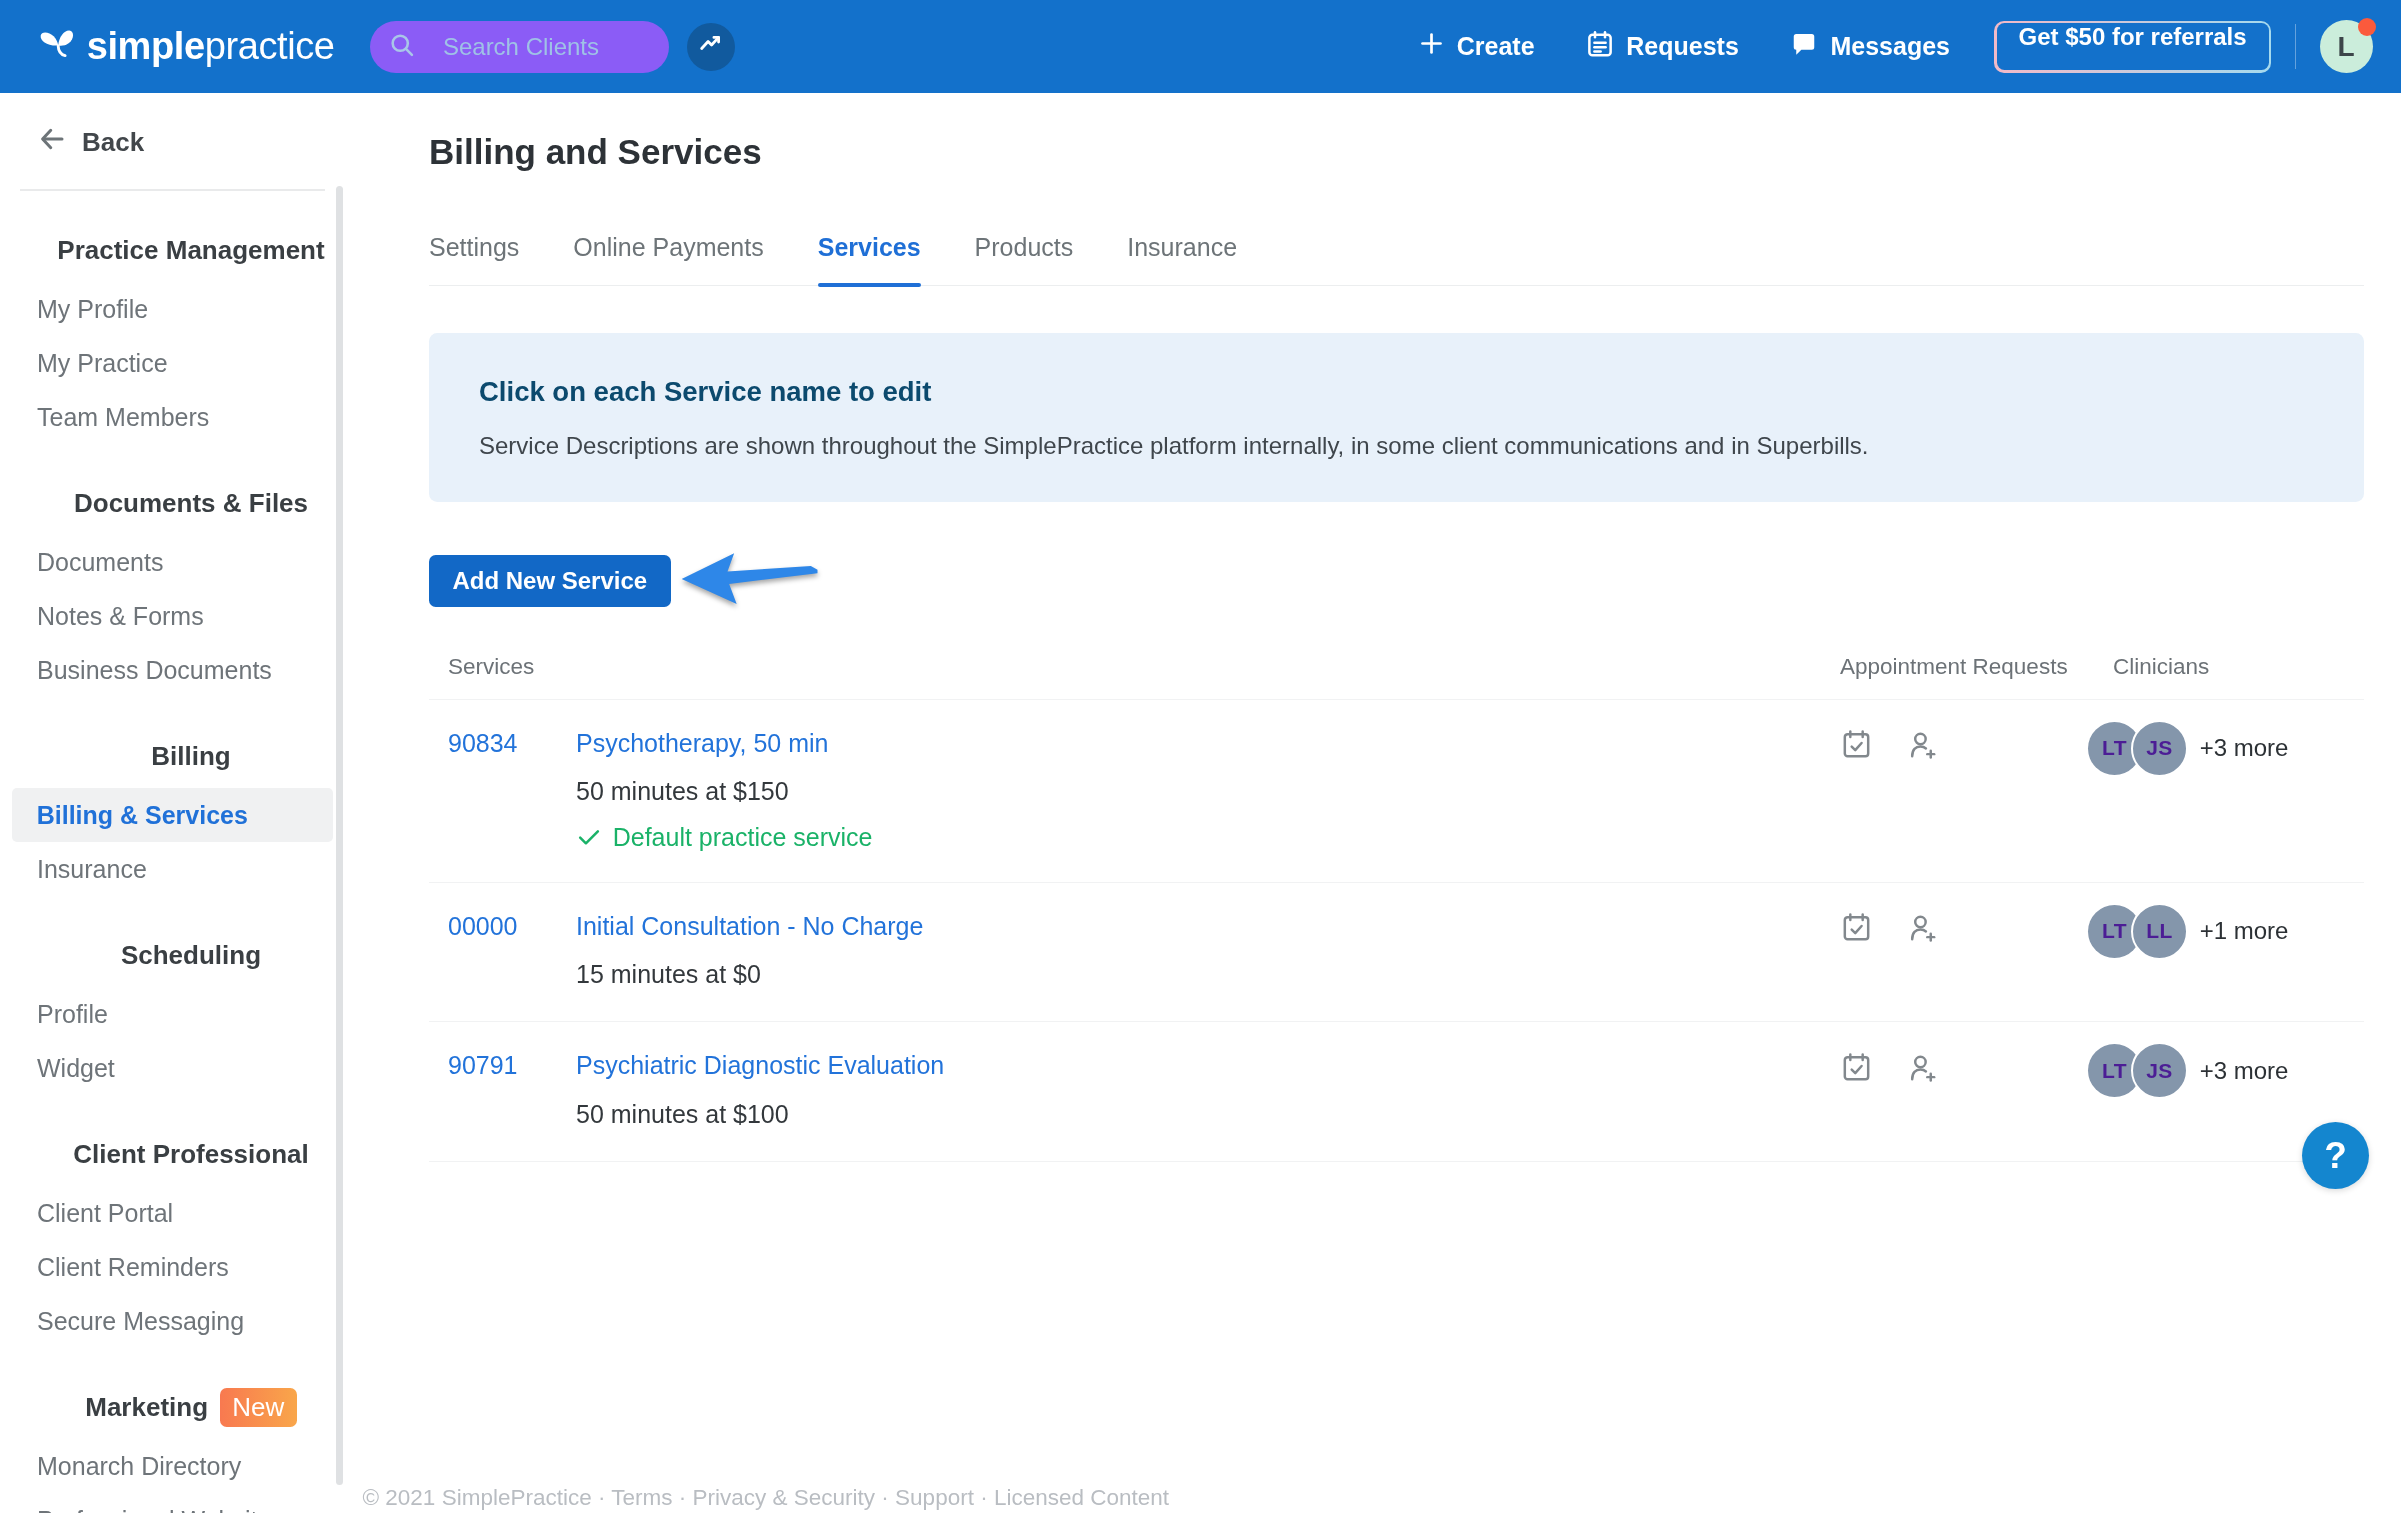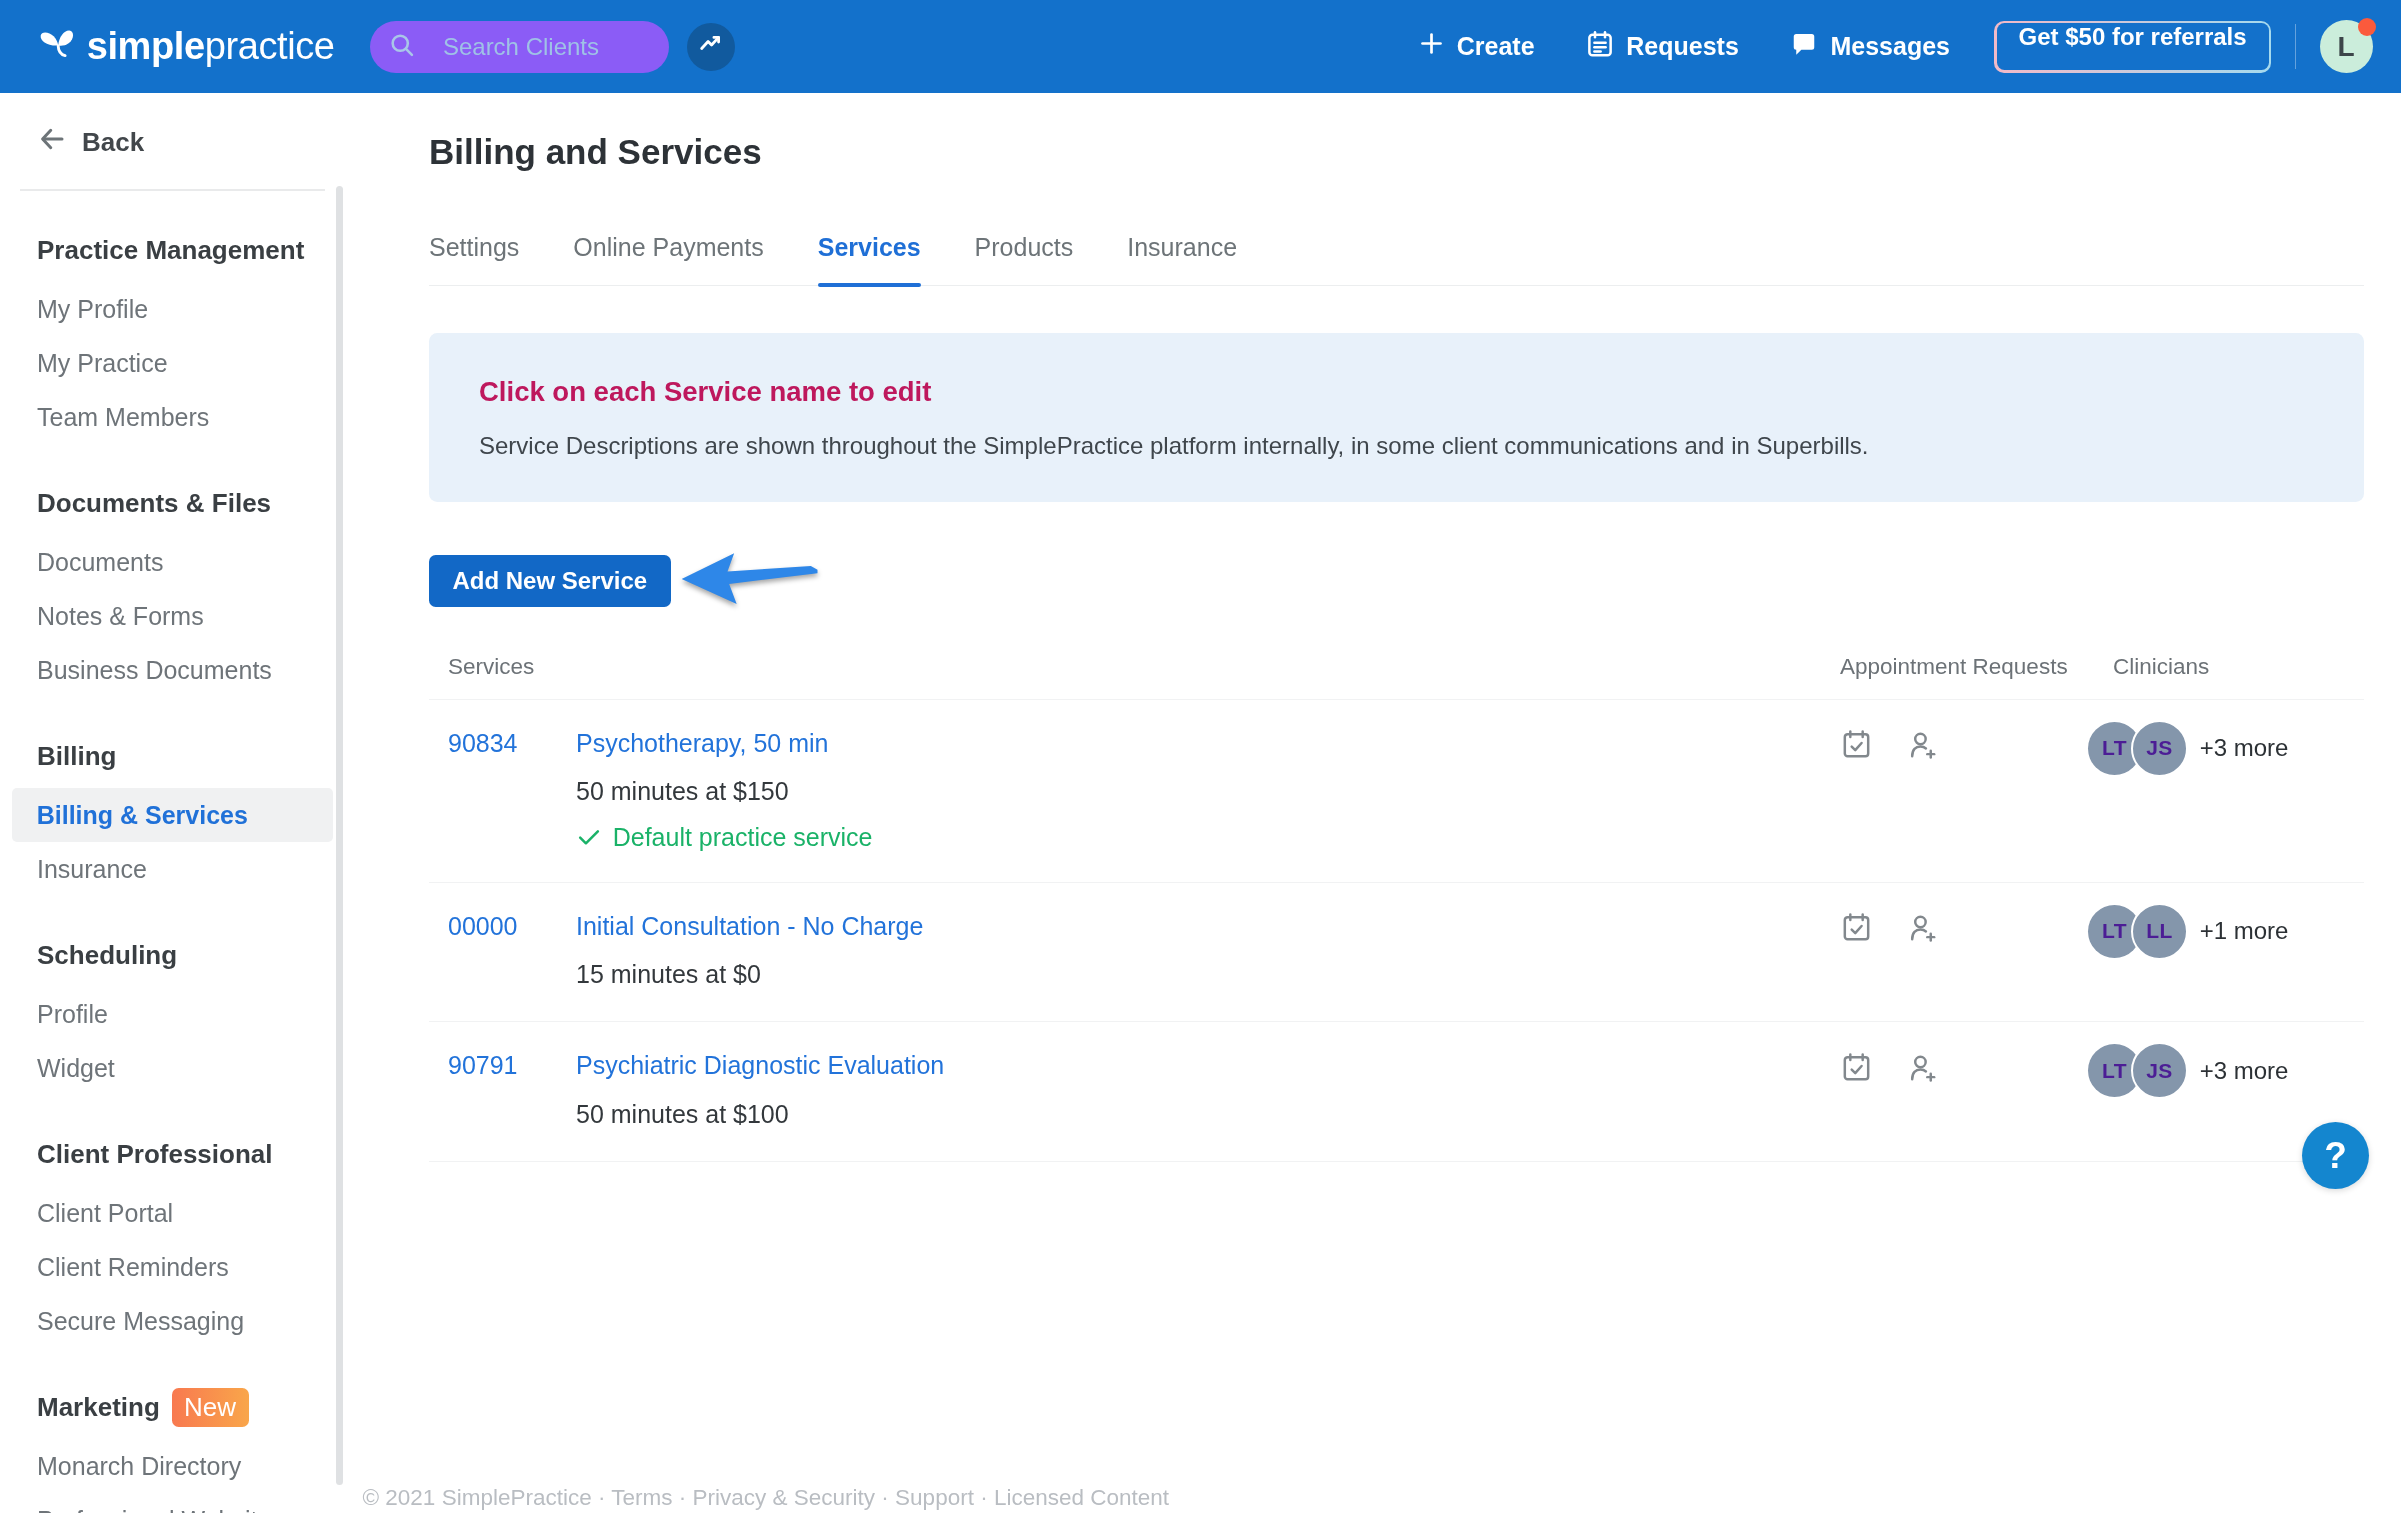--- a/index.html
+++ b/index.html
@@ -24,38 +24,38 @@
 
   
   .bodyrow{display:flex;height:1144px;}
   .sidebar{position:relative;width:345px;box-sizing:border-box;padding-top:28px;flex-shrink:0;}
   .main{position:relative;flex:1;box-sizing:border-box;padding:38px 37px 0 84px;}
 
   
   .back-row{display:flex;align-items:center;gap:15px;padding-left:37px;font-size:26px;font-weight:700;color:#42474b;cursor:pointer;height:43px;}
   .side-divider{height:1.7px;background:#e9eaeb;margin:25px 20px 0 20px;}
   .side-section{margin-top:38px;}
-  .side-header{display:flex;align-items:center;gap:11.7px;padding-left:37px;font-size:26px;font-weight:700;color:#3a3f43;margin-bottom:10px;height:43px;}
+  .side-header{display:flex;align-items:center;gap:11.7px;padding-left:37px;font-size:26px;font-weight:700;color:#3a3f43;margin-bottom:10px;height:43px;justify-content:center;}
   .side-badge{background:linear-gradient(90deg,#f87950,#f9a64a);color:#fff;font-size:26px;font-weight:400;padding:4.2px 12.5px;border-radius:6.7px;}
   .side-item{height:54px;line-height:54px;padding-left:37px;font-size:25px;color:#6e7479;cursor:pointer;}
   .side-item.active{background:#f0f1f2;border-radius:5px;margin:0 12.5px 0 11.7px;padding-left:25px;color:#2071d8;font-weight:700;}
   .side-scrollbar{position:absolute;top:93px;right:1.7px;width:7.5px;height:1299px;background:#dfe1e3;border-radius:4.2px;}
 
   
   .video-link{position:absolute;top:23.4px;right:37px;display:flex;align-items:center;gap:13.4px;cursor:pointer;}
   .video-link span{color:#2272d8;font-size:24px;}
   .page-title{margin:0;font-size:35px;font-weight:700;color:#2d3237;line-height:42px;}
   .tabs{display:flex;gap:54px;margin-top:60px;border-bottom:1.7px solid #eceeef;}
   .tab{position:relative;background:none;border:none;font-family:inherit;font-size:25px;color:#6d7478;padding:0 0 23.4px 0;cursor:pointer;}
   .tab.active{color:#1f6fd6;font-weight:600;}
   .tab.active::after{content:"";position:absolute;left:0;right:0;bottom:-1.7px;height:4.2px;border-radius:2.5px;background:#1f6fd6;}
 
   
   .banner{margin-top:47px;background:#e8f1fa;border-radius:8.3px;padding:43px 50px 40px 50px;}
-  .banner h2{margin:0 0 22px 0;font-size:27.5px;font-weight:700;color:#be185d;}
+  .banner h2{margin:0 0 22px 0;font-size:27.5px;font-weight:700;color:#0c4a6e;}
   .banner p{margin:0;font-size:24px;color:#3f464c;line-height:32px;}
 
   
   .actions{margin-top:47px;display:flex;align-items:center;}
   .add-btn{background:#1268c6;border:none;border-radius:6.7px;height:52px;padding:0 23.4px;color:#fff;font-size:24px;font-weight:700;font-family:inherit;cursor:pointer;}
   .arrow-annot{margin-left:8.3px;filter:drop-shadow(0 3.3px 2.5px rgba(0,0,0,0.35));}
 
   
   .grid{display:grid;grid-template-columns:147px 1264px 248px 1fr;}
   .thead{padding:42px 0 18.4px 0;border-bottom:1.7px solid #f1f2f3;}

